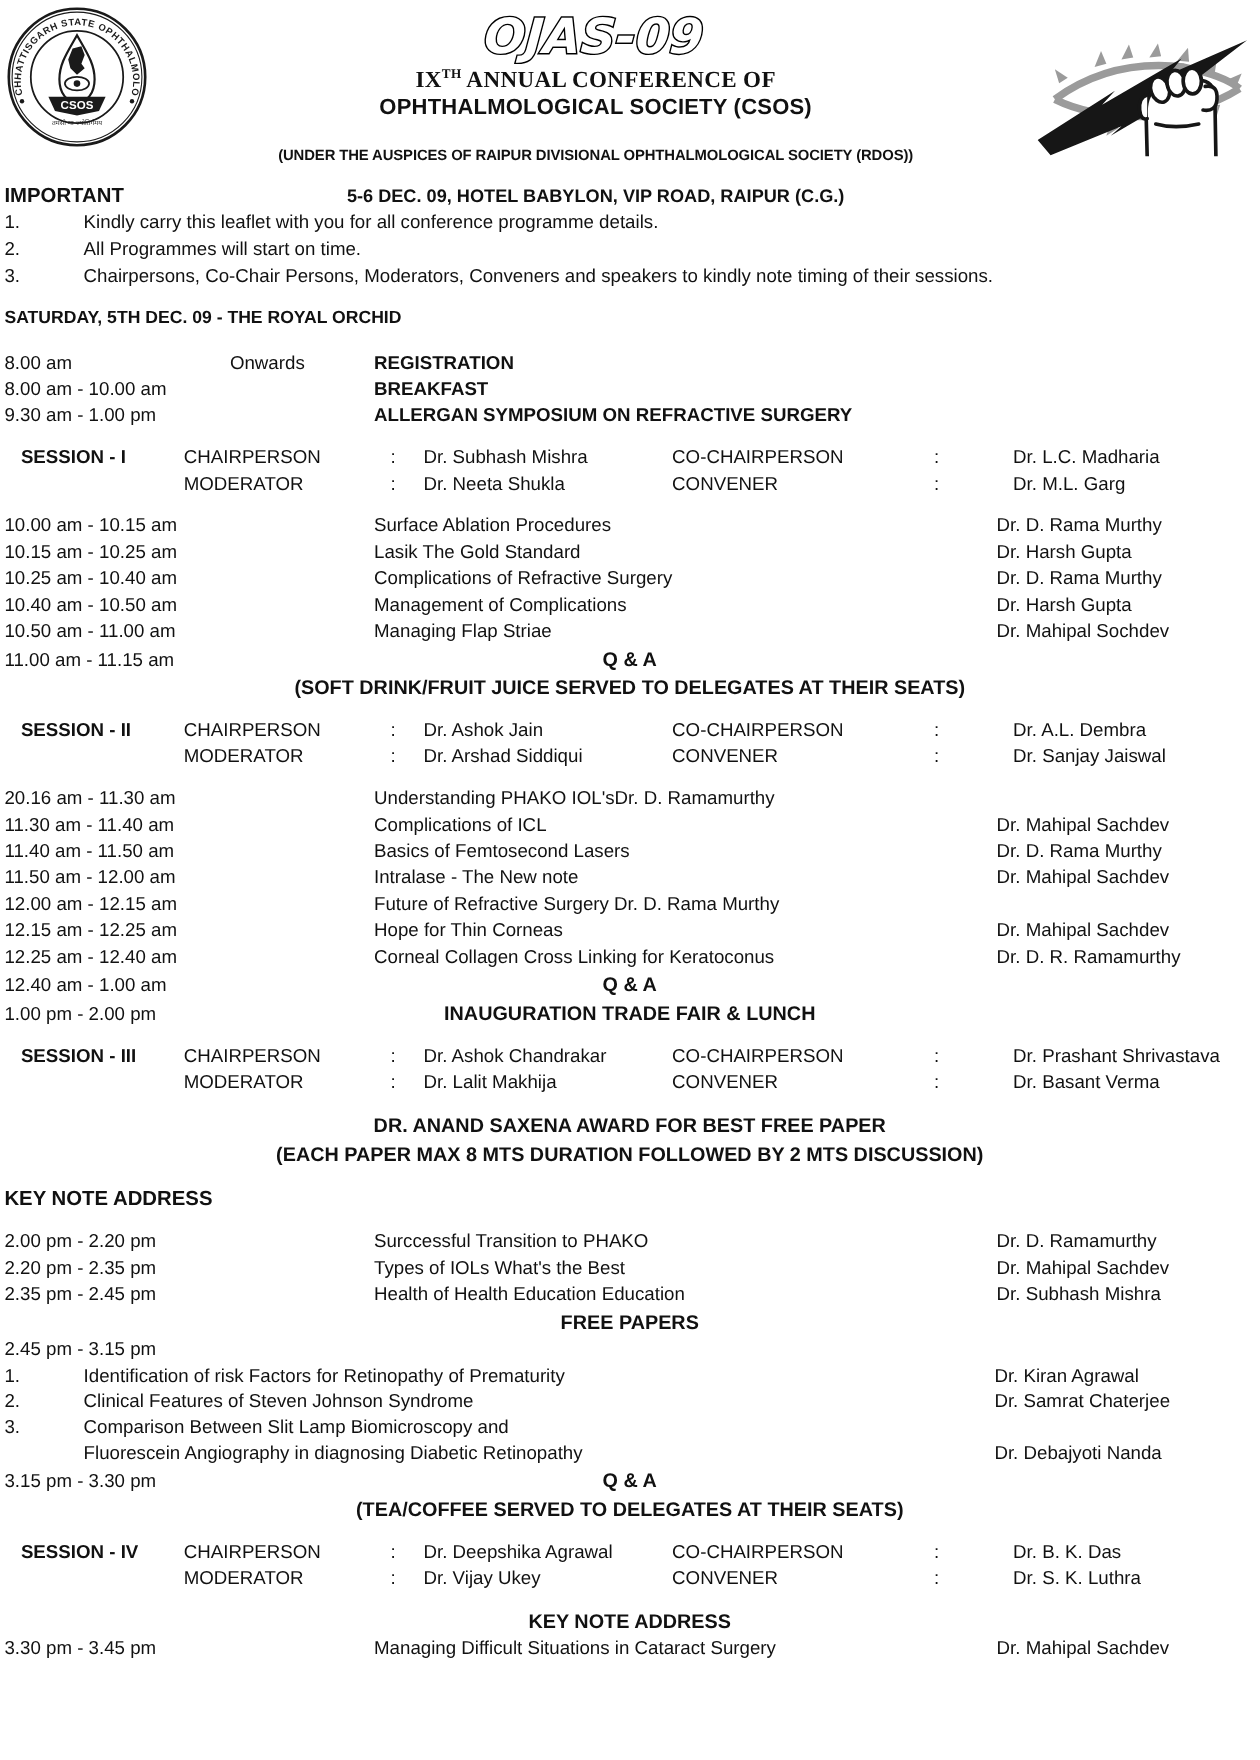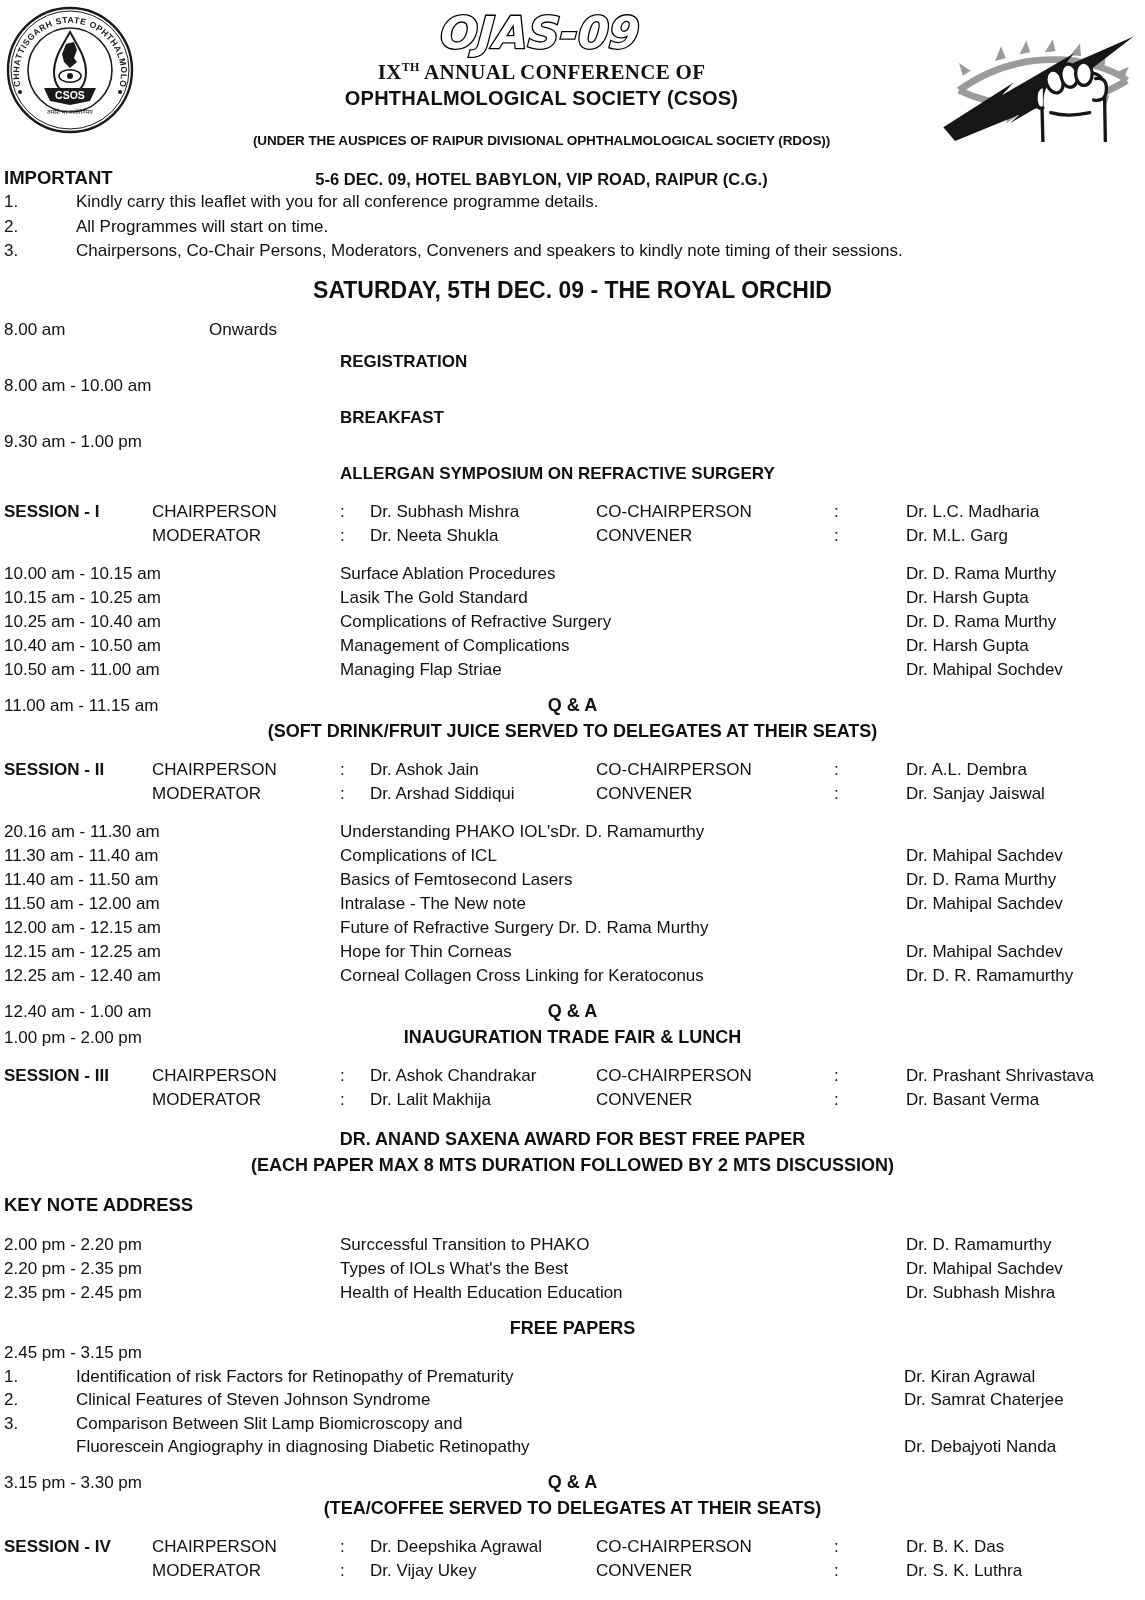--- a/index.html
+++ b/index.html
@@ -17,30 +17,30 @@
   .ojas-wrap{height:56px;}
   .h-serif{font-family:"Liberation Serif","DejaVu Serif",serif;font-weight:bold;font-size:21px;letter-spacing:.3px;}
   .h-serif sup{font-size:12px;vertical-align:super;}
   .h-sans-lg{font-weight:bold;font-size:20px;letter-spacing:.2px;margin-top:2px;}
   .h-sans-sm{font-weight:bold;font-size:13.5px;letter-spacing:-.1px;margin-top:23px;}
   .h-sans-md{font-weight:bold;font-size:16.5px;margin-top:21px;}
   
   .imp-head{font-weight:bold;font-size:18.5px;margin-top:4px;line-height:24px;}
   .imp-row{display:grid;grid-template-columns:72px 1fr;line-height:24.5px;}
   
-  .day{ text-align:center;font-weight:bold;font-size:23px;margin:13px 0 15px 0;line-height:26px;}
+  .day{ text-align:left;font-weight:bold;font-size:16px;margin:13px 0 15px 0;line-height:26px;}
   
   .row{display:grid;grid-template-columns:336px 566px 1fr;line-height:24px;}
   .row .time{position:relative;}
   .row .mid{position:absolute;left:205px;top:0;}
-  .bold{font-weight:bold;margin-top:32px;}
-  .session{margin:14px 0;}
+  .bold{font-weight:bold;}
+  .session{margin:14px 15px;}
   .srow{display:grid;grid-template-columns:148px 188px 30px 226px 238px 72px 1fr;line-height:24px;}
   .srow .slabel{font-weight:bold;}
-  .centerline{position:relative;text-align:center;font-weight:bold;font-size:18px;line-height:26px;margin-top:10px;}
+  .centerline{position:relative;text-align:center;font-weight:bold;font-size:18px;line-height:26px;margin-top:0;}
   .centerline + .centerline{margin-top:0;}
   .centerline .ctime{position:absolute;left:0;top:1px;font-weight:normal;font-size:17px;text-align:left;}
   .heading{font-weight:bold;font-size:18.5px;margin:15px 0 16px 0;line-height:24px;}
   .prow{display:grid;grid-template-columns:72px 828px 1fr;line-height:23.5px;}
 </style>
 </head>
 <body>
 
 <div class="page">
 

